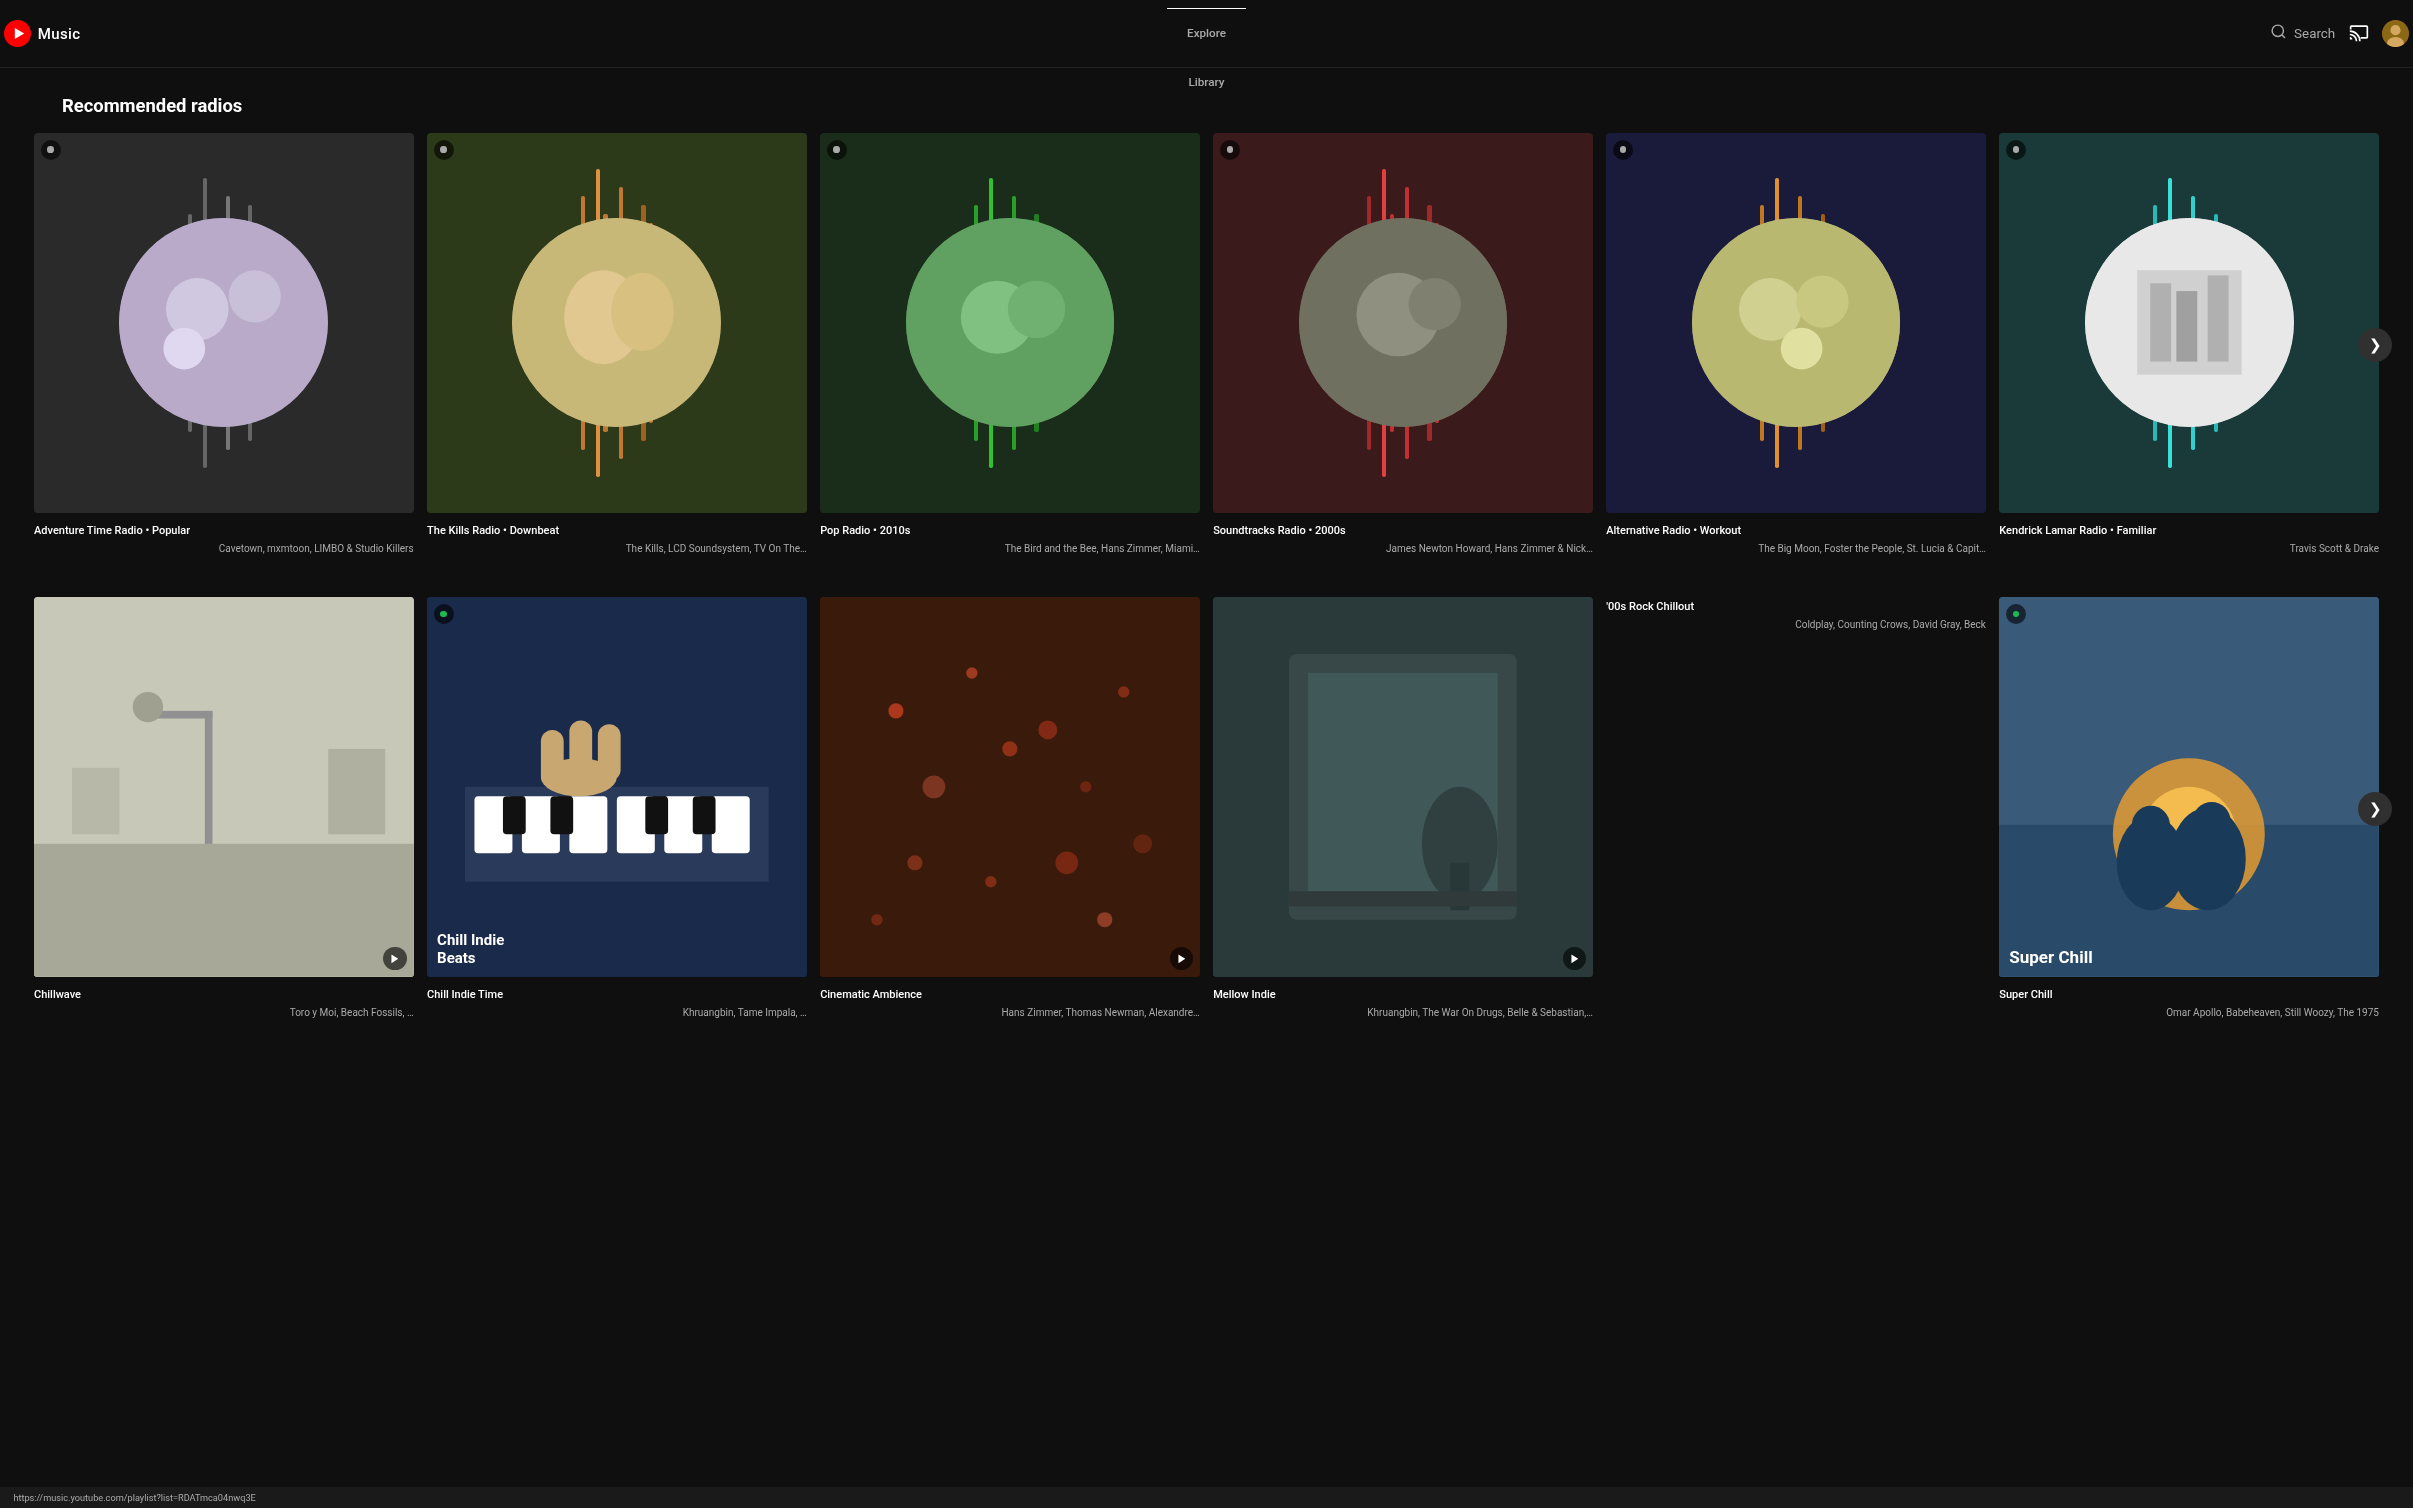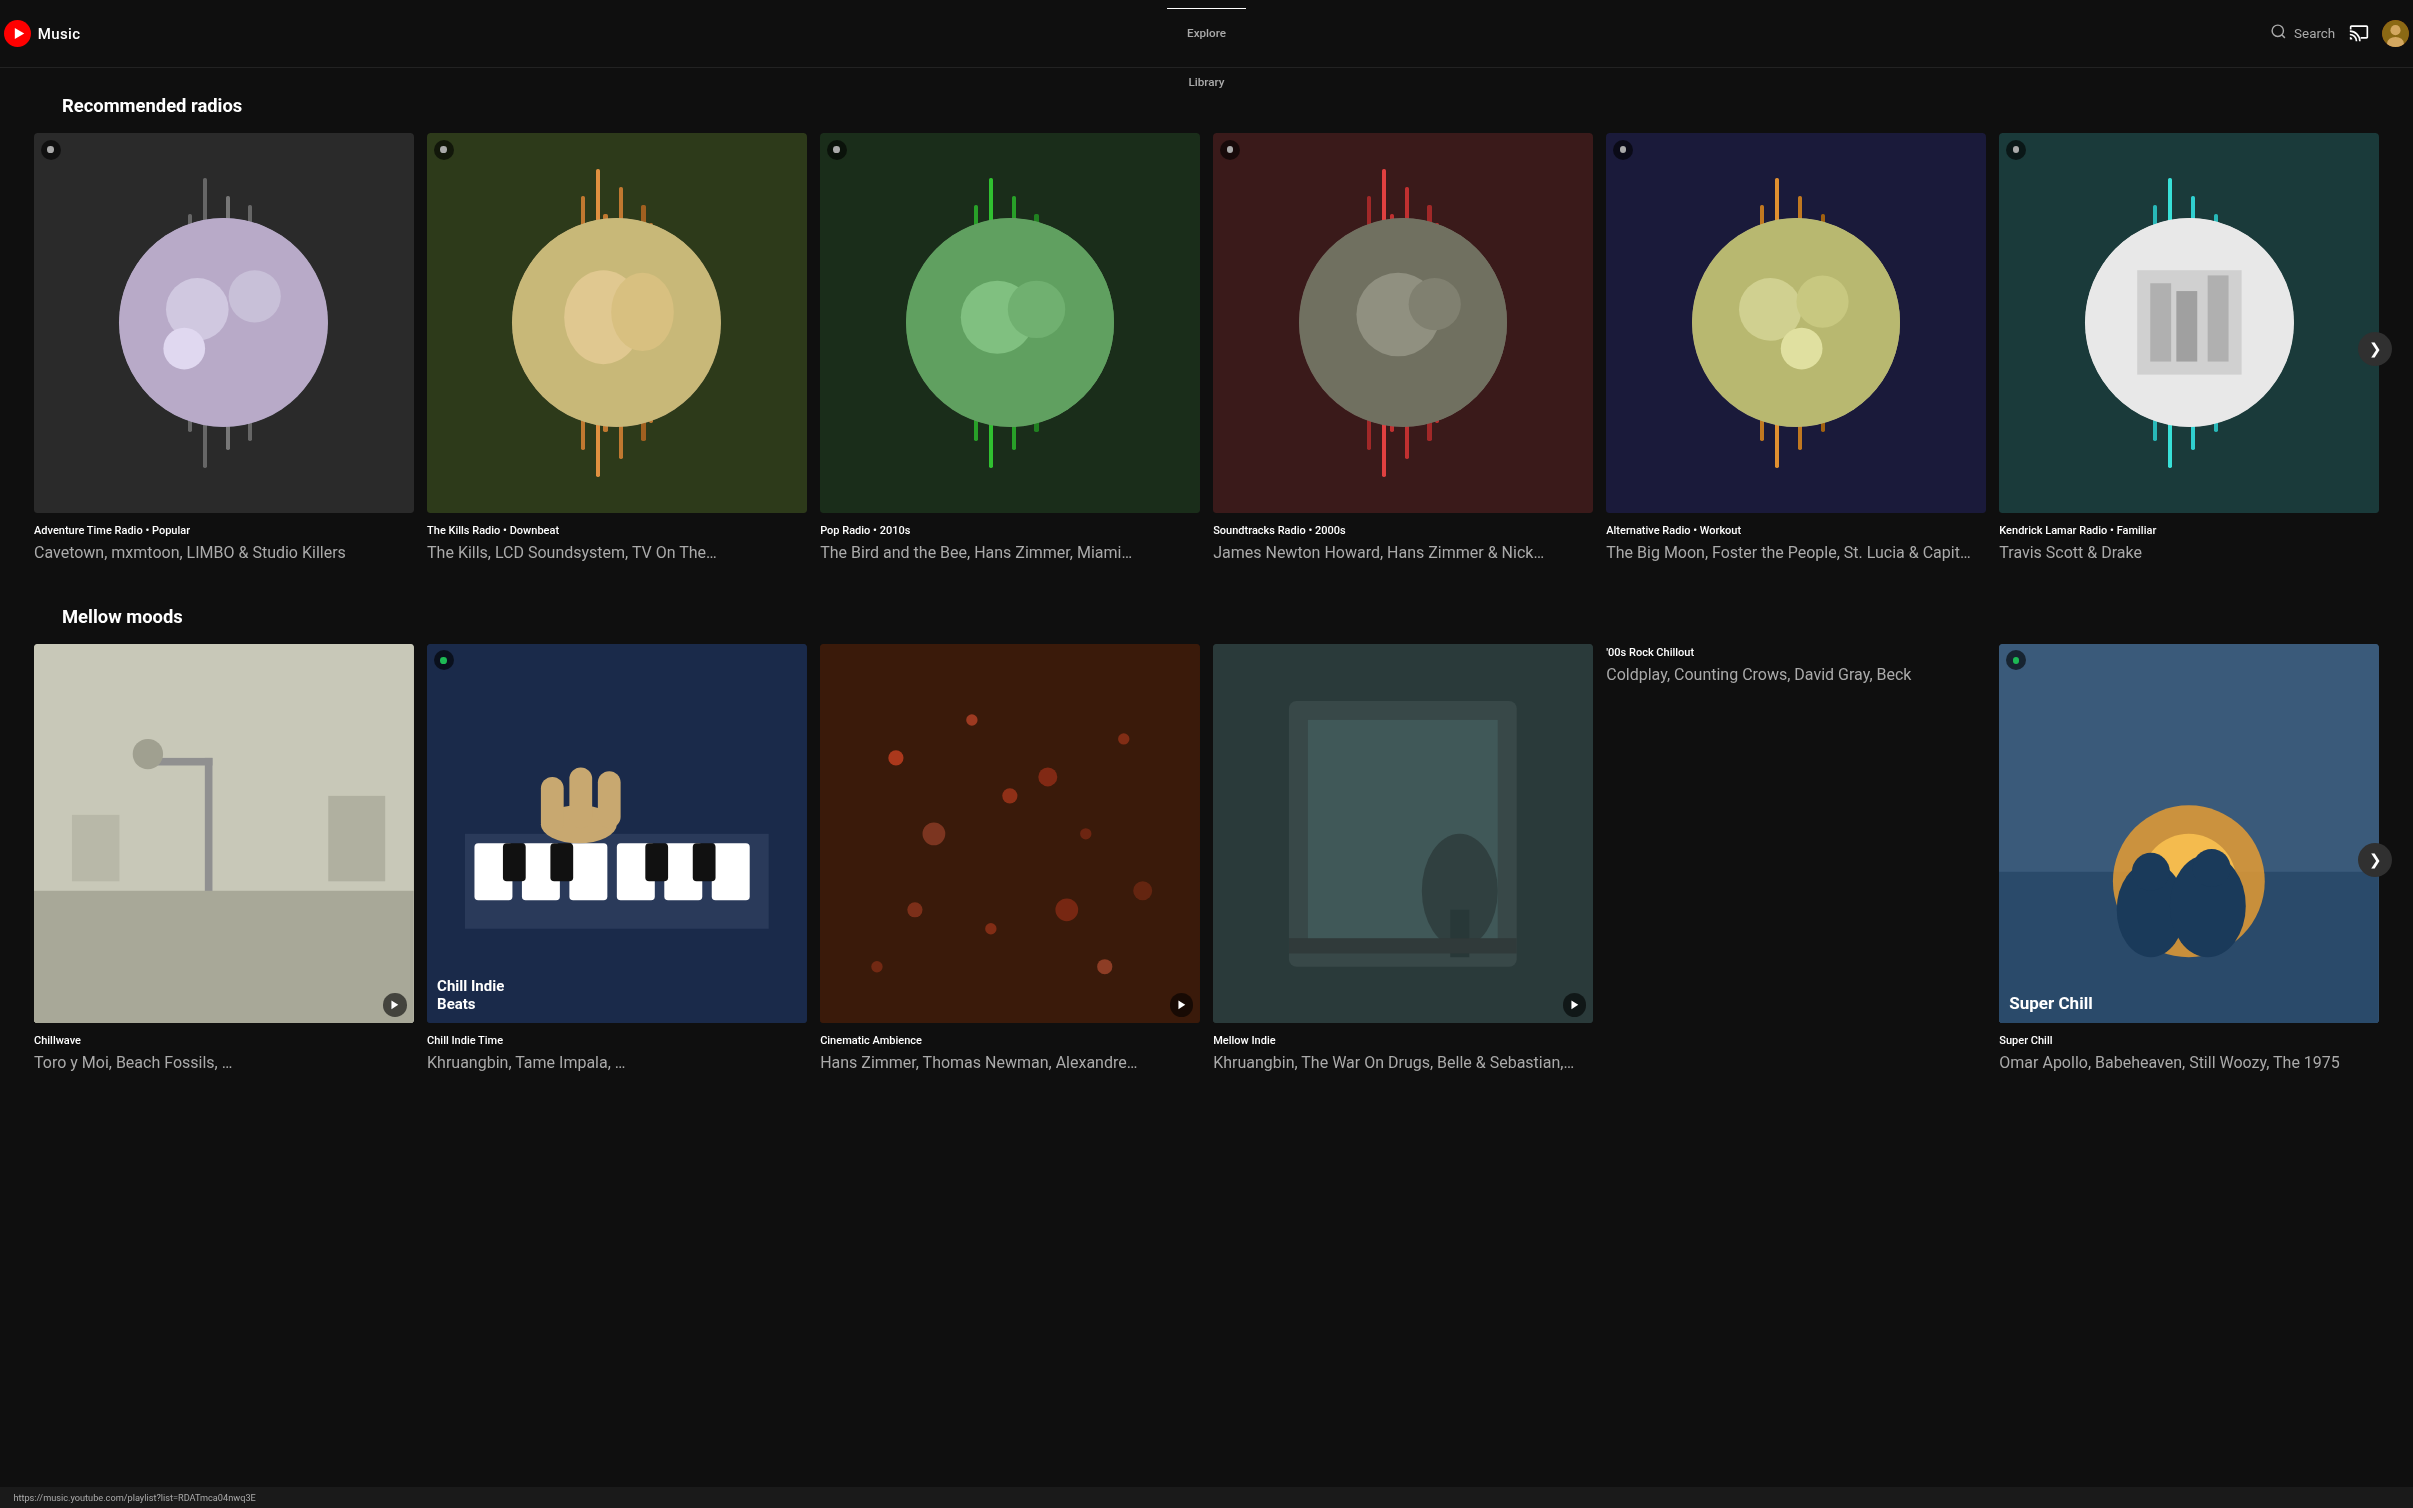--- a/index.html
+++ b/index.html
@@ -138,23 +138,24 @@
       padding: 1.7px 0;
     }
     .card-title {
       font-size: 11px;
       font-weight: 500;
       color: #fff;
       margin-bottom: 3.4px;
       line-height: 1.4;
     }
     .card-subtitle {
-      font-size: 16px;
+      font-size: 10px;
       color: #aaa;
       line-height: 1.4;
+      text-align: right;
     }
 
     
     .radio-thumb {
       width: 100%;
       height: 100%;
       display: flex;
       align-items: center;
       justify-content: center;
       position: relative;
@@ -570,21 +571,20 @@
             <div class="card-subtitle">Travis Scott &amp; Drake</div>
           </div>
         </div>
 
       </div>
       <button class="chevron-btn">❯</button>
     </div>
   </section>
 
   <section class="section">
-    <h2 class="section-title">Mellow moods</h2>
     <div class="carousel-wrapper">
       <div class="cards-row">
 
         <div class="card">
           <div class="card-thumb" style="background:#b8b8a8;">
             <div class="mood-thumb">
 
               <svg width="100%" height="100%" viewBox="0 0 200 200">
                 <rect x="0" y="0" width="200" height="200" fill="#c8c8b8"></rect>
                 <rect x="90" y="60" width="4" height="120" fill="#909090"></rect>

